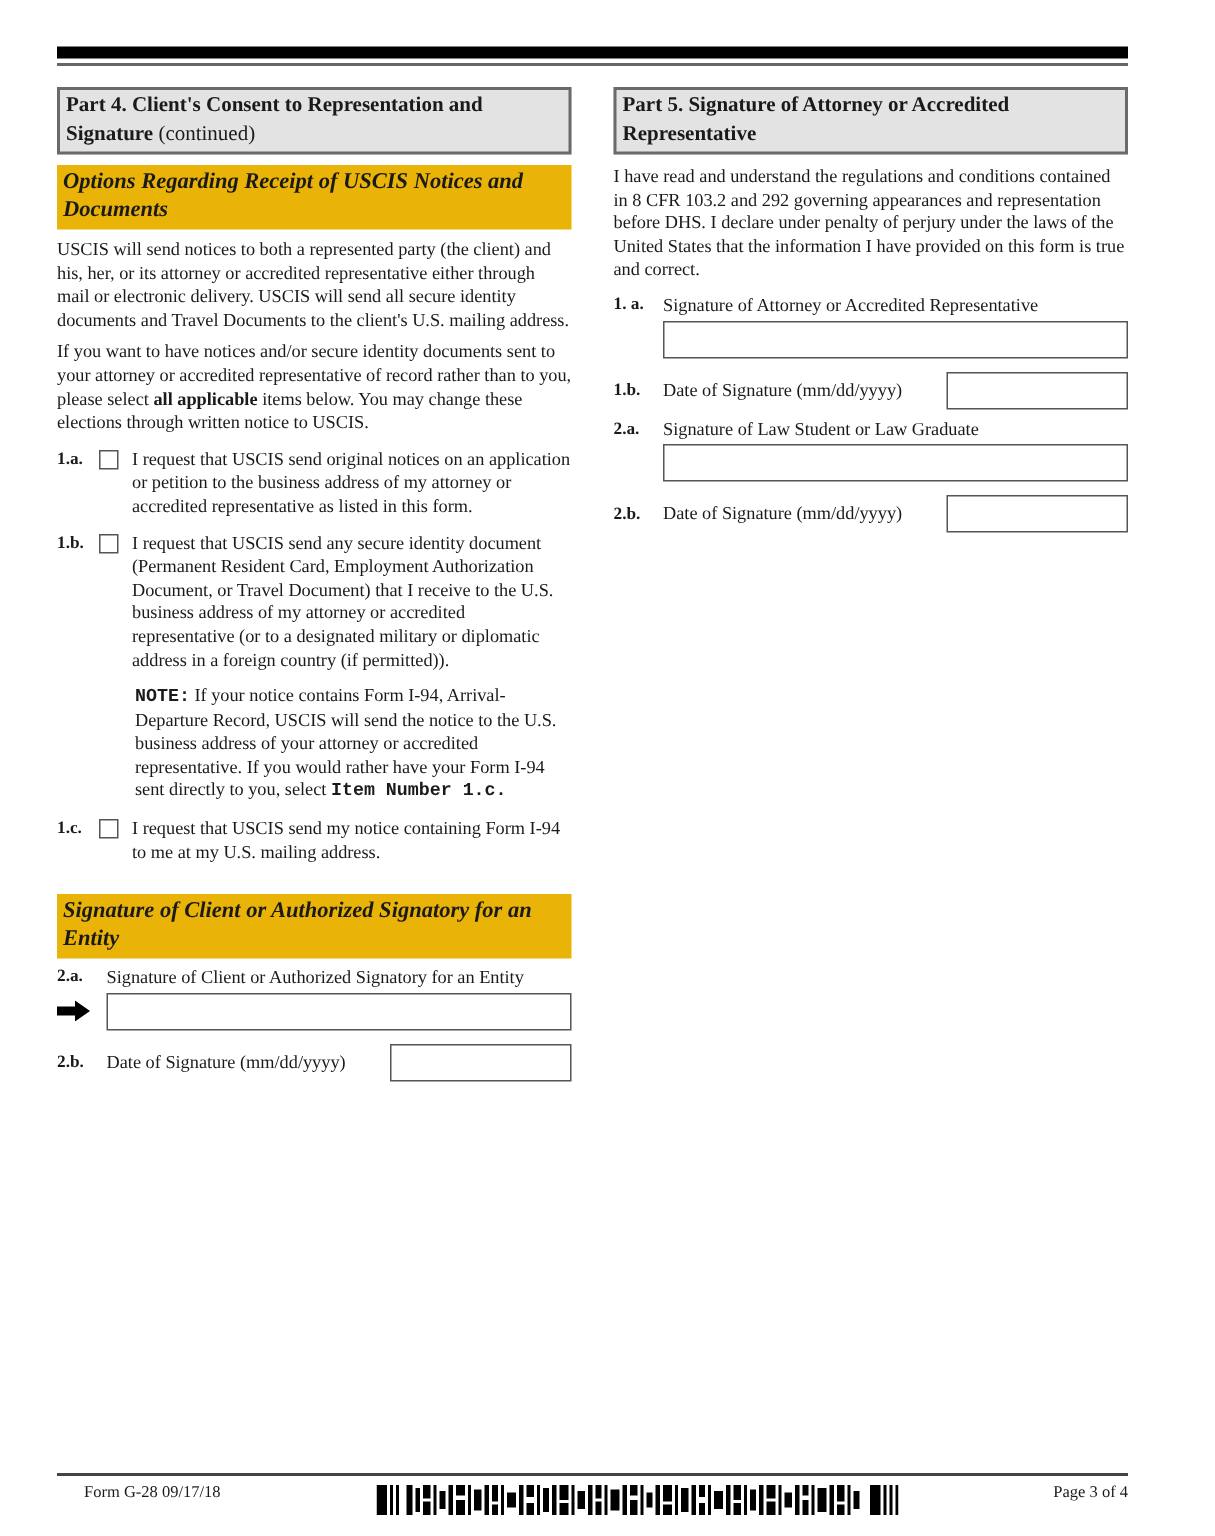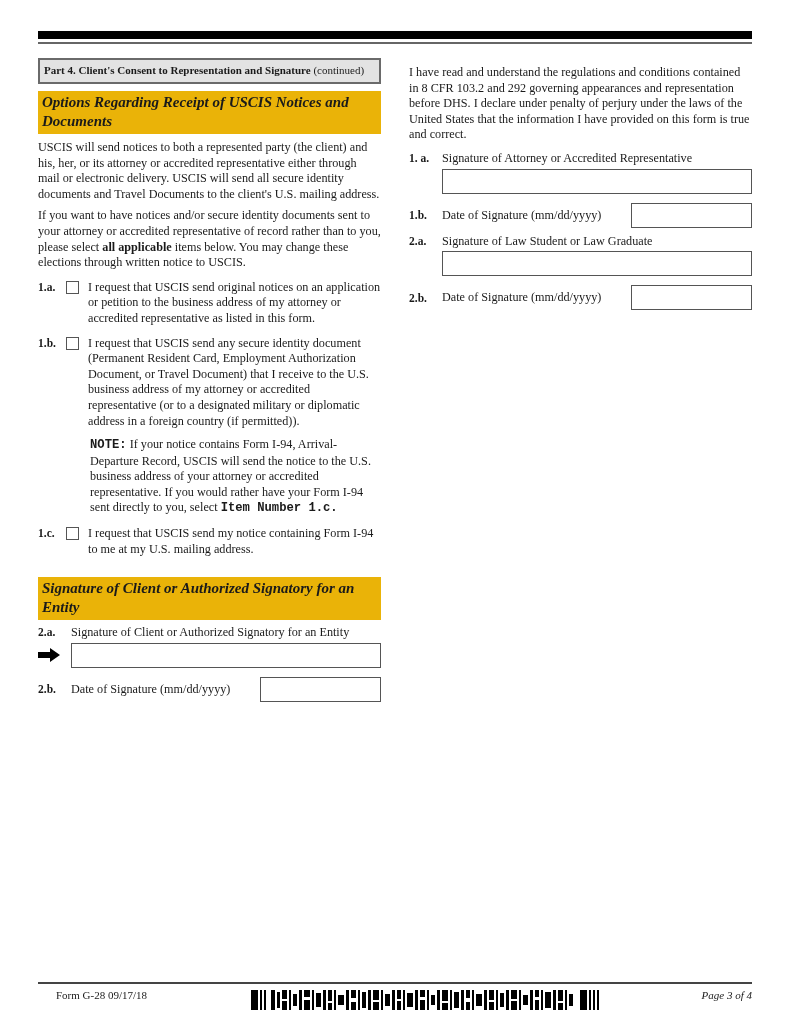--- a/index.html
+++ b/index.html
@@ -10,21 +10,21 @@
   .top-rule-thin { position: absolute; left: 38px; top: 42px; width: 714px; height: 2px; background: #666; }
 
   .col { position: absolute; top: 58px; }
   .col-left { left: 38px; width: 343px; }
   .col-right { left: 409px; width: 343px; }
 
   .part-header {
     background: #e3e3e3;
     border: 2px solid #6a6a6a;
     padding: 1px 4px 2px 4px;
-    font-size: 11px;
+    font-size: 14px;
     font-weight: bold;
     line-height: 19px;
   }
   .part-header .cont { font-weight: normal; }
 
   .section-header {
     background: #eab308;
     padding: 2px 4px 3px 4px;
     font-size: 15px;
     font-weight: bold;
@@ -72,21 +72,21 @@
     border: 1px solid #555; background: #fff;
   }
   .sig-box-right { margin-left: 33px; margin-top: 2px; width: 310px; height: 25px; border: 1px solid #555; background: #fff; }
   .date-row { display: flex; align-items: center; font-size: 12.2px; margin-top: 9px; }
   .date-row .item-num { width: 33px; }
   .date-label { flex: none; }
   .date-box { width: 121px; height: 25px; border: 1px solid #555; background: #fff; margin-left: auto; }
 
   .footer-rule { position: absolute; left: 38px; top: 982px; width: 714px; height: 2px; background: #444; }
   .footer-left { position: absolute; left: 56px; top: 989px; font-size: 11px; text-align: center; }
-  .footer-right { position: absolute; right: 58px; top: 989px; font-size: 11px; font-style: italic; }
+  .footer-right { position: absolute; right: 58px; top: 989px; font-size: 11px; }
   .barcode { position: absolute; left: 251px; top: 990px; width: 348px; height: 20px; }
 </style>
 </head>
 <body>
 
 <div class="top-rule-thick"></div>
 <div class="top-rule-thin"></div>
 
 <div class="col col-left">
   <div class="part-header">
@@ -135,20 +135,23 @@
   </div>
 
   <div class="date-row">
     <span class="item-num">2.b.</span>
     <span class="date-label">Date of Signature (mm/dd/yyyy)</span>
     <div class="date-box"></div>
   </div>
 </div>
 
 <div class="col col-right">
+  <div class="part-header">
+    <span>Part 5.  Signature of Attorney or Accredited Representative</span>
+  </div>
 
   <p class="para" style="margin-top:7px;">I have read and understand the regulations and conditions contained in 8 CFR 103.2 and 292 governing appearances and representation before DHS.  I declare under penalty of perjury under the laws of the United States that the information I have provided on this form is true and correct.</p>
 
   <div class="field-label-row" style="margin-top:8px;">
     <span class="item-num">1. a.</span>
     <span>Signature of Attorney or Accredited Representative</span>
   </div>
   <div class="sig-box-right"></div>
 
   <div class="date-row">

